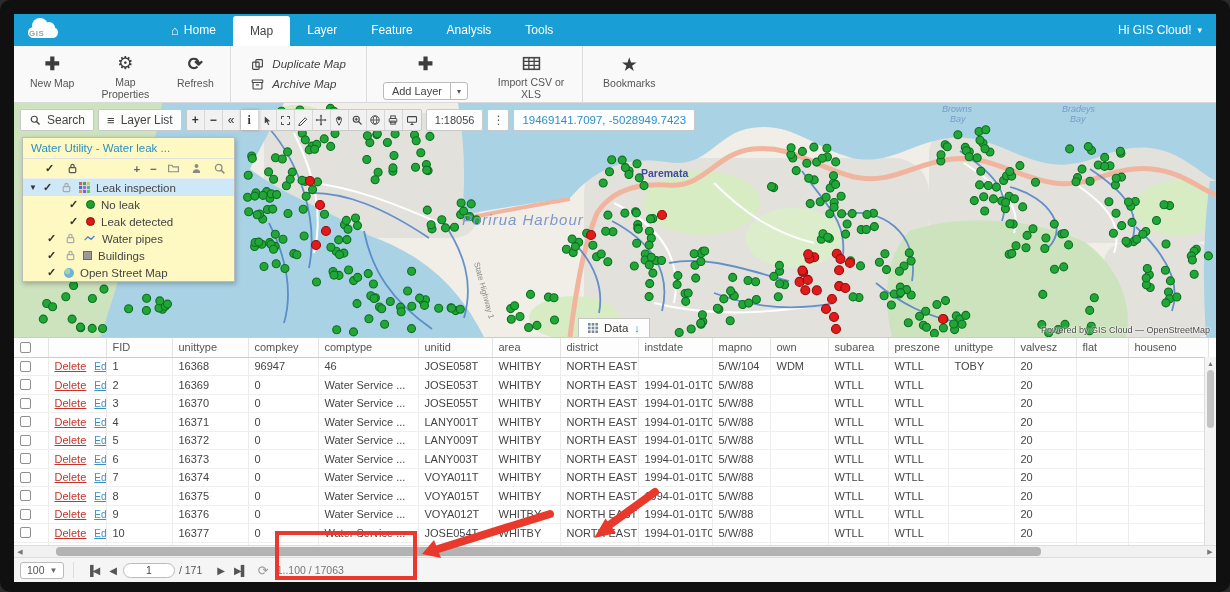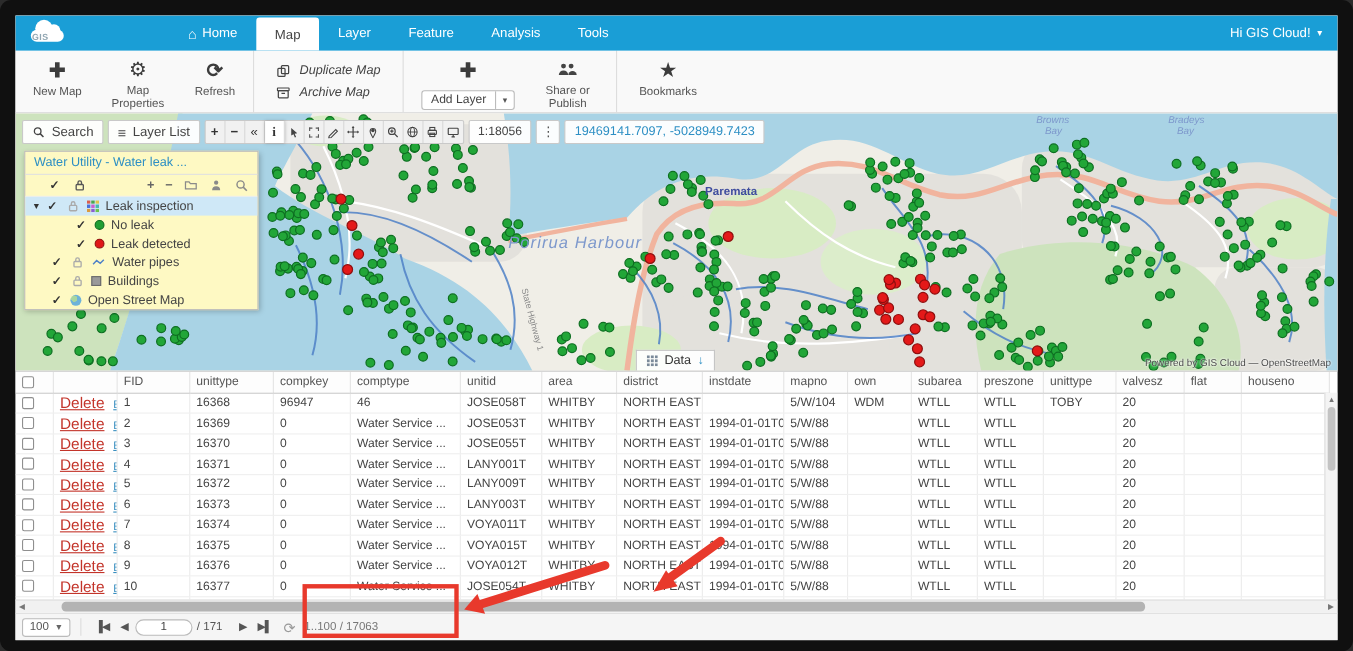--- a/index.html
+++ b/index.html
@@ -70,21 +70,21 @@
   .data-tab { position:absolute; left:564px; bottom:0; height:19px; background:rgba(255,255,255,.92); border:1px solid #c5c5c5; border-bottom:none; display:flex; align-items:center; gap:6px; padding:0 9px; font-size:11.5px; color:#333; cursor:pointer; }
   .data-tab .dn { color:#2d8fc4; font-size:11px; }
   .attribution { position:absolute; right:6px; bottom:2px; font-size:9px; color:#4a4a4a; text-shadow:0 0 2px #fff,0 0 2px #fff; }
 
   
   .grid-wrap { height:208px; position:relative; overflow:hidden; border-top:1px solid #ccc; }
   table.grid { border-collapse:collapse; table-layout:fixed; width:1194px; font-size:11px; }
   .grid th { height:19px; font-weight:normal; color:#555; text-align:left; padding:0 6px; border-right:1px solid #e4e4e4; border-bottom:1px solid #ccc; background:#fdfdfd; white-space:nowrap; overflow:hidden; }
   .grid td { height:18.5px; color:#444; padding:0 6px; border-right:1px solid #ececec; border-bottom:1px solid #efefef; white-space:nowrap; overflow:hidden; }
   .cb { width:11px; height:11px; border:1px solid #8f8f8f; border-radius:2px; background:#fff; }
-  a.del { color:#c3342a; font-size:14px; text-decoration:underline; cursor:pointer; margin-right:8px; }
+  a.del { color:#c3342a; font-size:11px; text-decoration:underline; cursor:pointer; margin-right:8px; }
   a.edt { color:#3a8fbf; font-size:10px; text-decoration:underline; cursor:pointer; }
   .vscroll { position:absolute; right:0; top:19px; bottom:0; width:12px; background:#f4f4f4; border-left:1px solid #ddd; }
   .vs-arrow { height:12px; display:flex; align-items:center; justify-content:center; font-size:7px; color:#777; cursor:pointer; }
   .vs-thumb { margin:1px 2px; height:58px; background:#c3c3c3; border-radius:4px; cursor:grab; }
 
   
   .hscroll { height:12px; background:#f1f1f1; border-top:1px solid #ddd; position:relative; }
   .hs-arrow { position:absolute; top:0; width:12px; height:11px; display:flex; align-items:center; justify-content:center; font-size:7px; color:#777; cursor:pointer; }
   .hs-thumb { position:absolute; left:42px; top:1px; height:9px; width:985px; background:#b3b3b3; border-radius:4px; cursor:grab; }
   .pager { height:25px; background:#f5f5f5; border-top:1px solid #ddd; display:flex; align-items:center; gap:4px; padding:0 6px; font-size:10.5px; color:#555; }
@@ -273,27 +273,27 @@
       </div>
     </div>
     <div class="rib-div"></div>
     <div class="rib-btn">
       <span class="ric glyph18" style="font-weight:bold">✚</span>
       <span class="split-btn">
         <span class="sp-l">Add Layer</span>
         <span class="sp-r">▾</span>
       </span>
     </div>
-    <div class="rib-btn">
+    <div class="rib-btn" style="margin-left:8px">
       <span class="ric">
-            <svg class="ic dark" style="width:20px;height:17px">
-              <use href="#sy-people"></use>
+            <svg class="ic dark" style="width:19px;height:17px">
+              <use href="#sy-table"></use>
             </svg>
           </span>
-      <span class="rlb" style="max-width:56px">Share or Publish</span>
+      <span class="rlb" style="max-width:70px">Import CSV or XLS</span>
     </div>
     <div class="rib-div"></div>
     <div class="rib-btn" style="margin-left:4px">
       <span class="ric star">★</span>
       <span class="rlb">Bookmarks</span>
     </div>
   </div>
 
   <div class="map">
     <svg class="map-svg" viewBox="0 0 1202 234">

